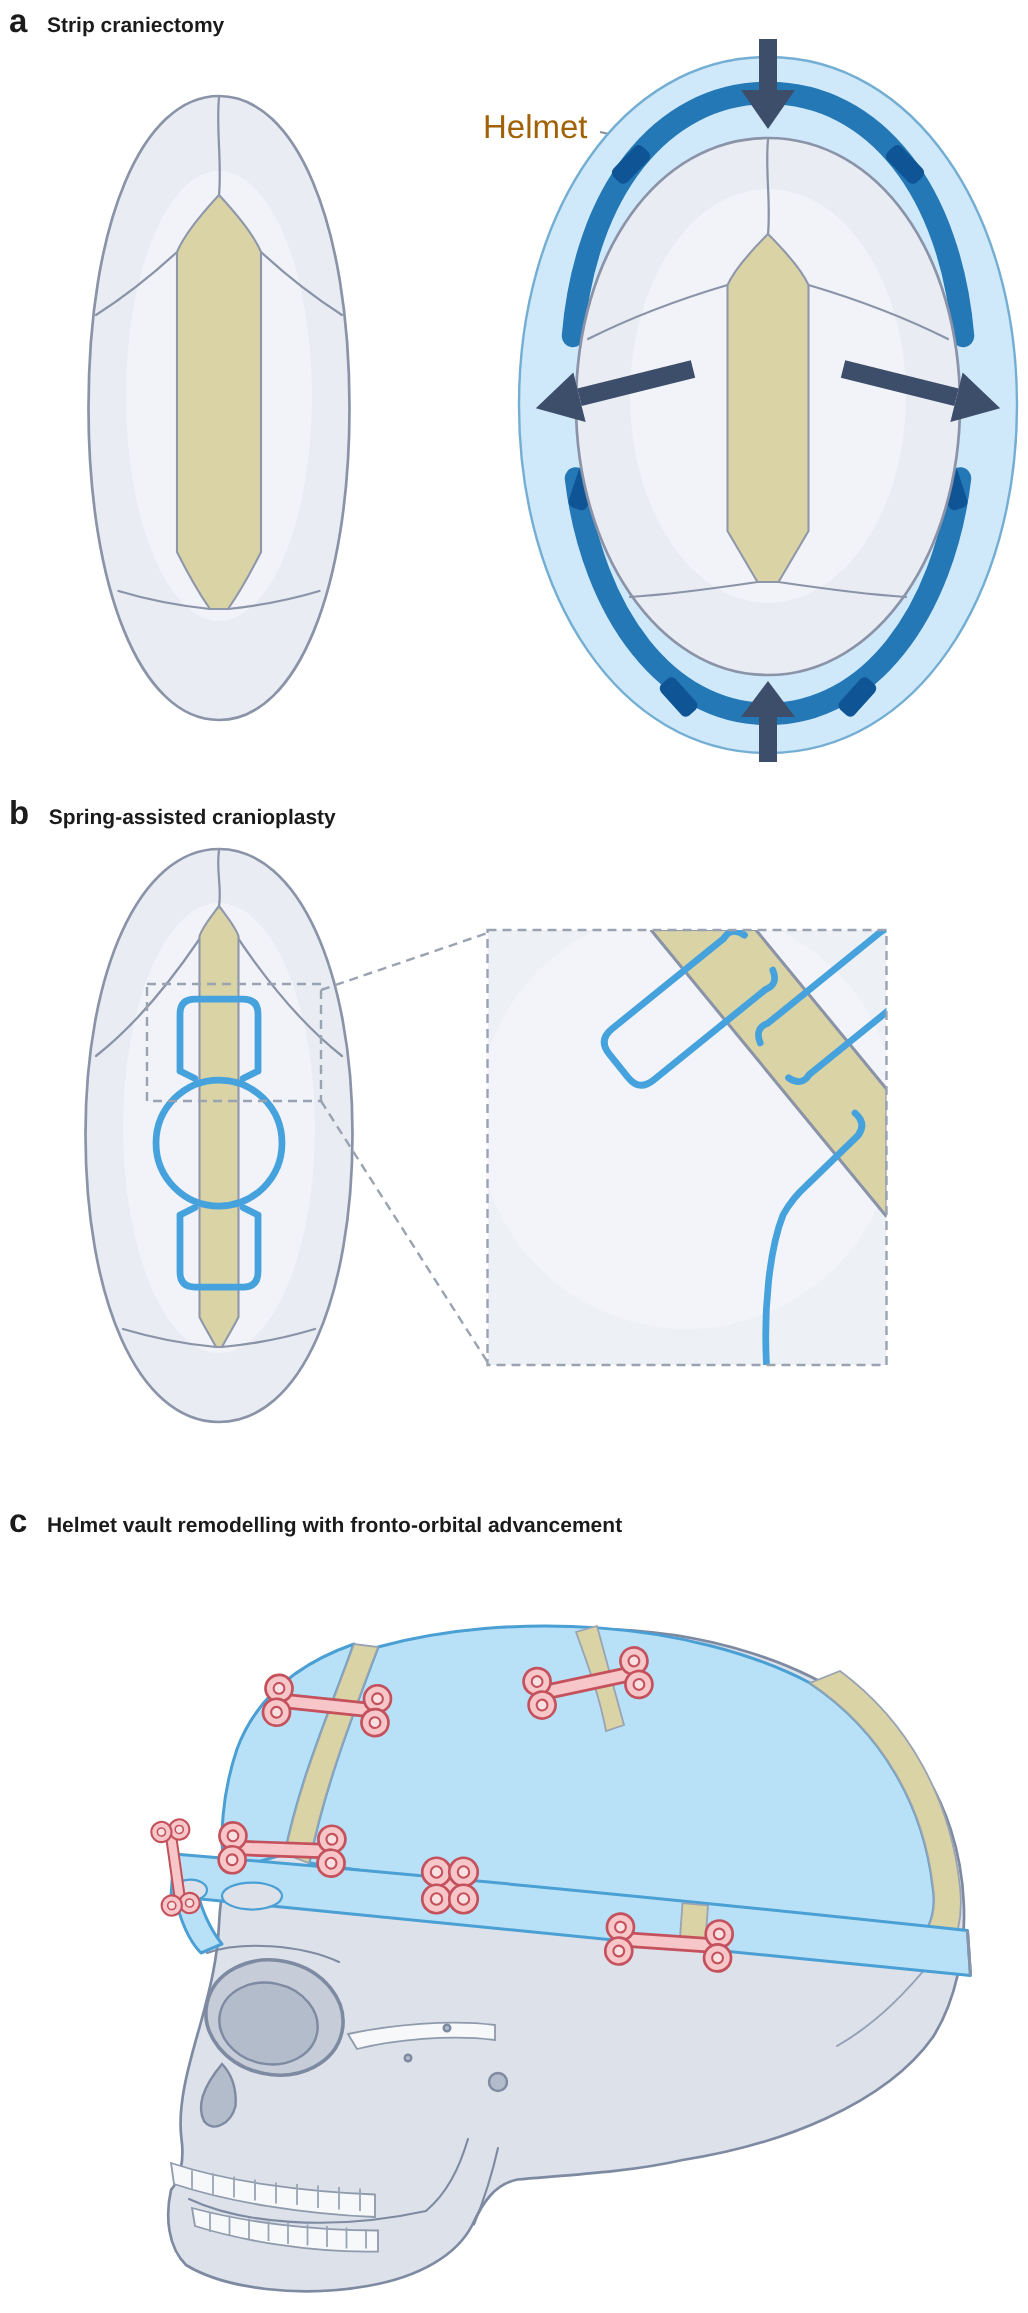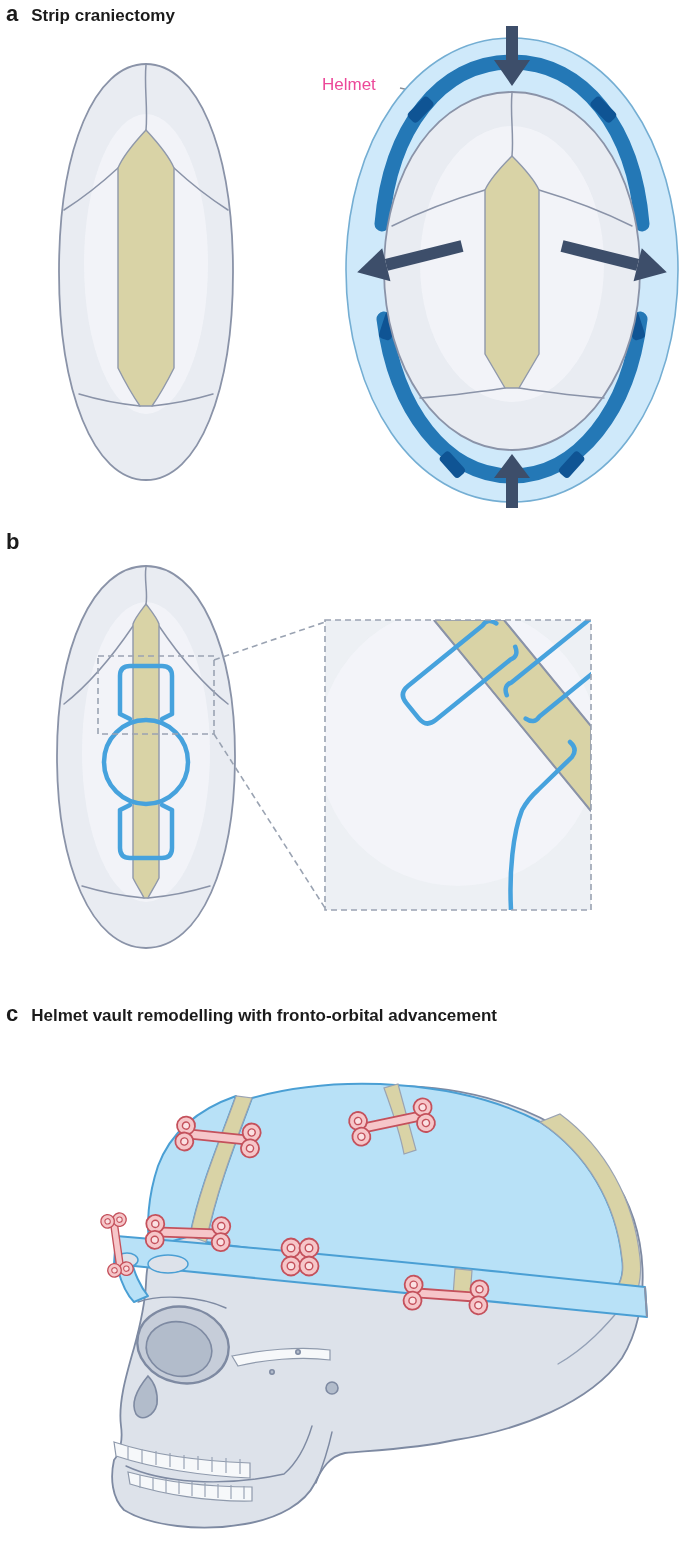--- a/index.html
+++ b/index.html
@@ -1,21 +1,21 @@
 <!DOCTYPE html>
 <html><head>
 <meta charset="utf-8">
 <style>
   html,body{margin:0;padding:0;background:#fff;}
   .page{position:relative;width:685px;height:1542px;background:#ffffff;overflow:hidden;
         font-family:"Liberation Sans", sans-serif;color:#1b1b1b;}
   .ph{position:absolute;left:6px;display:flex;gap:13px;align-items:baseline;}
   .plabel{font-size:22px;font-weight:700;line-height:24px;}
-  .ptitle{font-size:17px;font-weight:700;margin:0;line-height:24px;}
-  .annotation{position:absolute;font-size:17px;color:#ec4899;line-height:22px;}
+  .ptitle{font-size:14px;font-weight:700;margin:0;line-height:24px;}
+  .annotation{position:absolute;font-size:22px;color:#a16207;line-height:22px;}
   svg{position:absolute;left:0;display:block;}
 
   .bone{fill:#e9ecf2;stroke:#8a93a8;stroke-width:1.8;}
   .hl{fill:#f3f5f9;opacity:.85;}
   .suture{fill:none;stroke:#8a93a8;stroke-width:1.5;stroke-linecap:round;}
   .strip{fill:#d9d3a6;stroke:#8f98ab;stroke-width:1.4;stroke-linejoin:round;}
   .shell{fill:#cfe9fa;stroke:#74aed3;stroke-width:1.6;}
   .band{fill:none;stroke:#2478b6;stroke-width:15;stroke-linecap:round;}
   .pad{fill:#0f5494;}
   .arrow{fill:#3d4e6a;}
@@ -94,20 +94,21 @@
           <polygon class="arrow" points="78,-17 78,17 108,0"></polygon>
         </g>
       </g>
     </g>
   </svg>
 
   <div class="annotation" style="left:322px;top:74px">Helmet</div>
 
   <header class="ph" style="top:530px">
     <span class="plabel">b</span>
+    <h2 class="ptitle">Spring-assisted cranioplasty</h2>
   </header>
 
   <svg width="685" height="432" viewBox="0 0 685 432" style="top:556px">
     <defs>
       <path id="stapleU" d="M -22,34 L -22,-62 Q -22,-74 -10,-74 L 10,-74 Q 22,-74 22,-62 L 22,34 M -22,34 Q -25,43 -15,46 M 22,34 Q 25,43 15,46"></path>
       <clipPath id="insetClip">
           <rect x="325" y="64" width="266" height="290"></rect>
         </clipPath>
     </defs>
 

